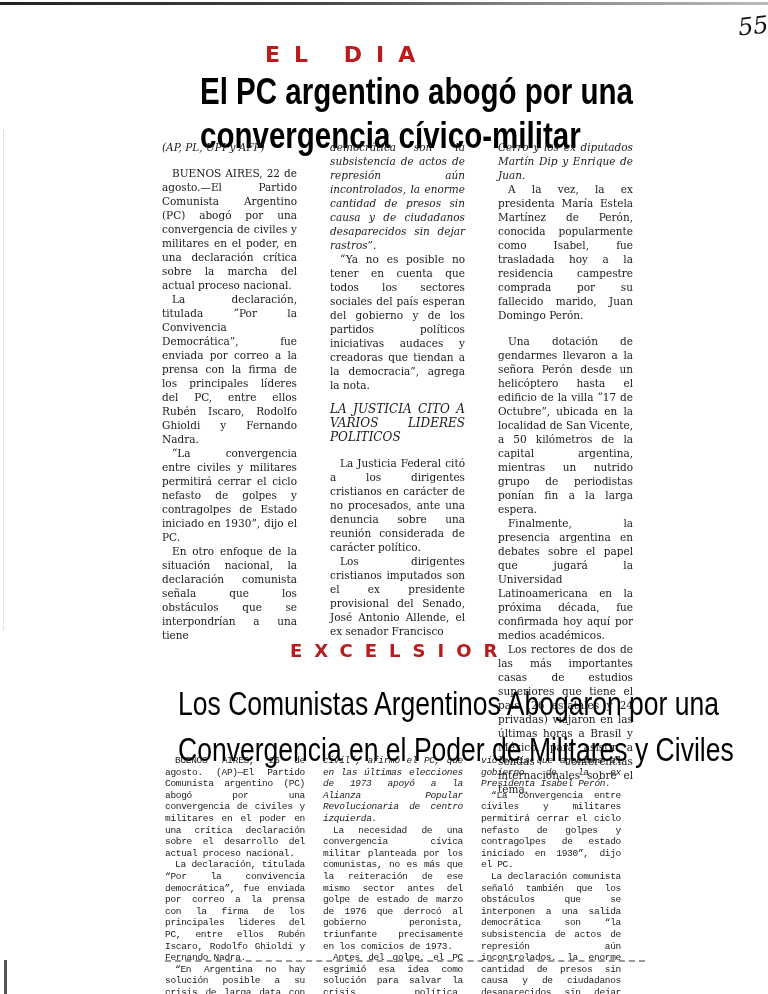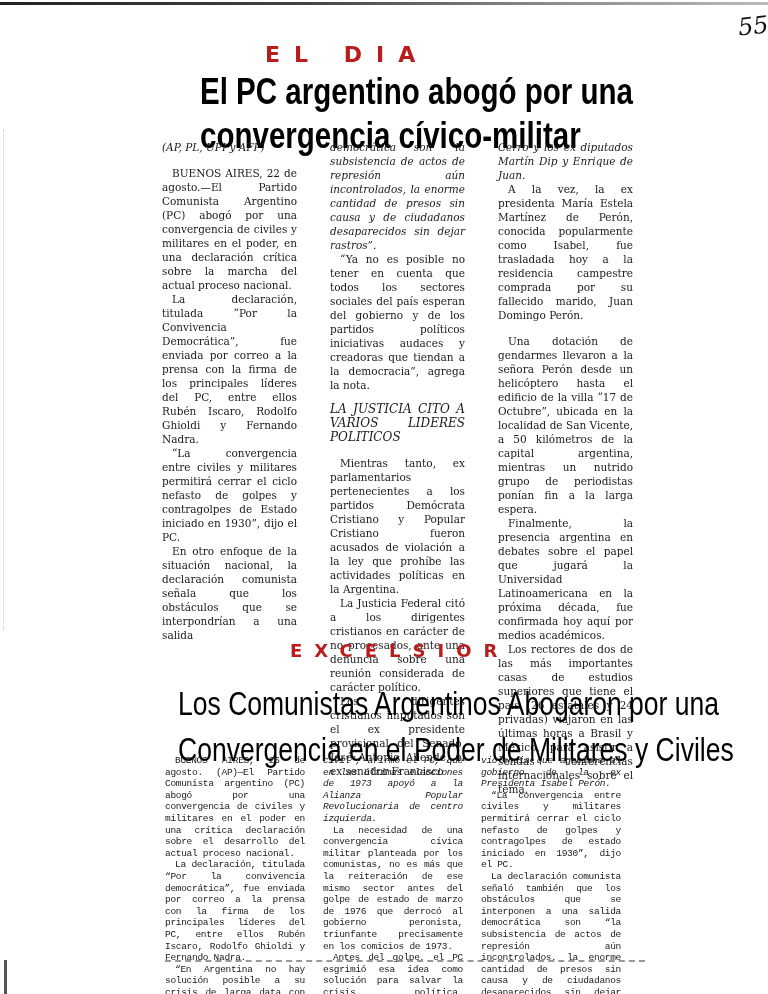--- a/index.html
+++ b/index.html
@@ -38,27 +38,26 @@
 <div class="headline h1">
   <div>El PC argentino abogó por una</div>
   <div>convergencia cívico-militar</div>
 </div>
 <div class="cols eldia-cols">
   <div class="col">
       <p class="byline">(AP, PL, UPI y AFP)</p>
       <p>BUENOS AIRES, 22 de agosto.—El Partido Comunista Argentino (PC) abogó por una convergencia de civiles y militares en el poder, en una declaración crítica sobre la marcha del actual proceso nacional.</p>
       <p>La declaración, titulada “Por la Convivencia Democrática”, fue enviada por correo a la prensa con la firma de los principales líderes del PC, entre ellos Rubén Iscaro, Rodolfo Ghioldi y Fernando Nadra.</p>
       <p>“La convergencia entre civiles y militares permitirá cerrar el ciclo nefasto de golpes y contragolpes de Estado iniciado en 1930”, dijo el PC.</p>
-      <p>En otro enfoque de la situación nacional, la declaración comunista señala que los obstáculos que se interpondrían a una salida</p>
+      <p>En otro enfoque de la situación nacional, la declaración comunista señala que los obstáculos que se interpondrían a una tiene</p>
     </div>
   <div class="col">
       <p class="noindent">democrática son “la subsistencia de actos de represión aún incontrolados, la enorme cantidad de presos sin causa y de ciudadanos desaparecidos sin dejar rastros”.</p>
       <p>“Ya no es posible no tener en cuenta que todos los sectores sociales del país esperan del gobierno y de los partidos políticos iniciativas audaces y creadoras que tiendan a la democracia”, agrega la nota.</p>
       <p class="subhead">LA JUSTICIA CITO A VARIOS LIDERES POLITICOS</p>
-      <p>Mientras tanto, ex parlamentarios pertenecientes a los partidos Demócrata Cristiano y Popular Cristiano fueron acusados de violación a la ley que prohíbe las actividades políticas en la Argentina.</p>
       <p>La Justicia Federal citó a los dirigentes cristianos en carácter de no procesados, ante una denuncia sobre una reunión considerada de carácter político.</p>
       <p>Los dirigentes cristianos imputados son el ex presidente provisional del Senado, José Antonio Allende, el ex senador Francisco</p>
     </div>
   <div class="col">
       <p class="noindent">Cerro y los ex diputados Martín Dip y Enrique de Juan.</p>
       <p>A la vez, la ex presidenta María Estela Martínez de Perón, conocida popularmente como Isabel, fue trasladada hoy a la residencia campestre comprada por su fallecido marido, Juan Domingo Perón.</p>
       <p class="gap"></p>
       <p>Una dotación de gendarmes llevaron a la señora Perón desde un helicóptero hasta el edificio de la villa “17 de Octubre”, ubicada en la localidad de San Vicente, a 50 kilómetros de la capital argentina, mientras un nutrido grupo de periodistas ponían fin a la larga espera.</p>
       <p>Finalmente, la presencia argentina en debates sobre el papel que jugará la Universidad Latinoamericana en la próxima década, fue confirmada hoy aquí por medios académicos.</p>
       <p>Los rectores de dos de las más importantes casas de estudios superiores que tiene el país (26 estatales y 24 privadas) viajaron en las últimas horas a Brasil y México, para asistir a sendas conferencias internacionales sobre el tema.</p>

